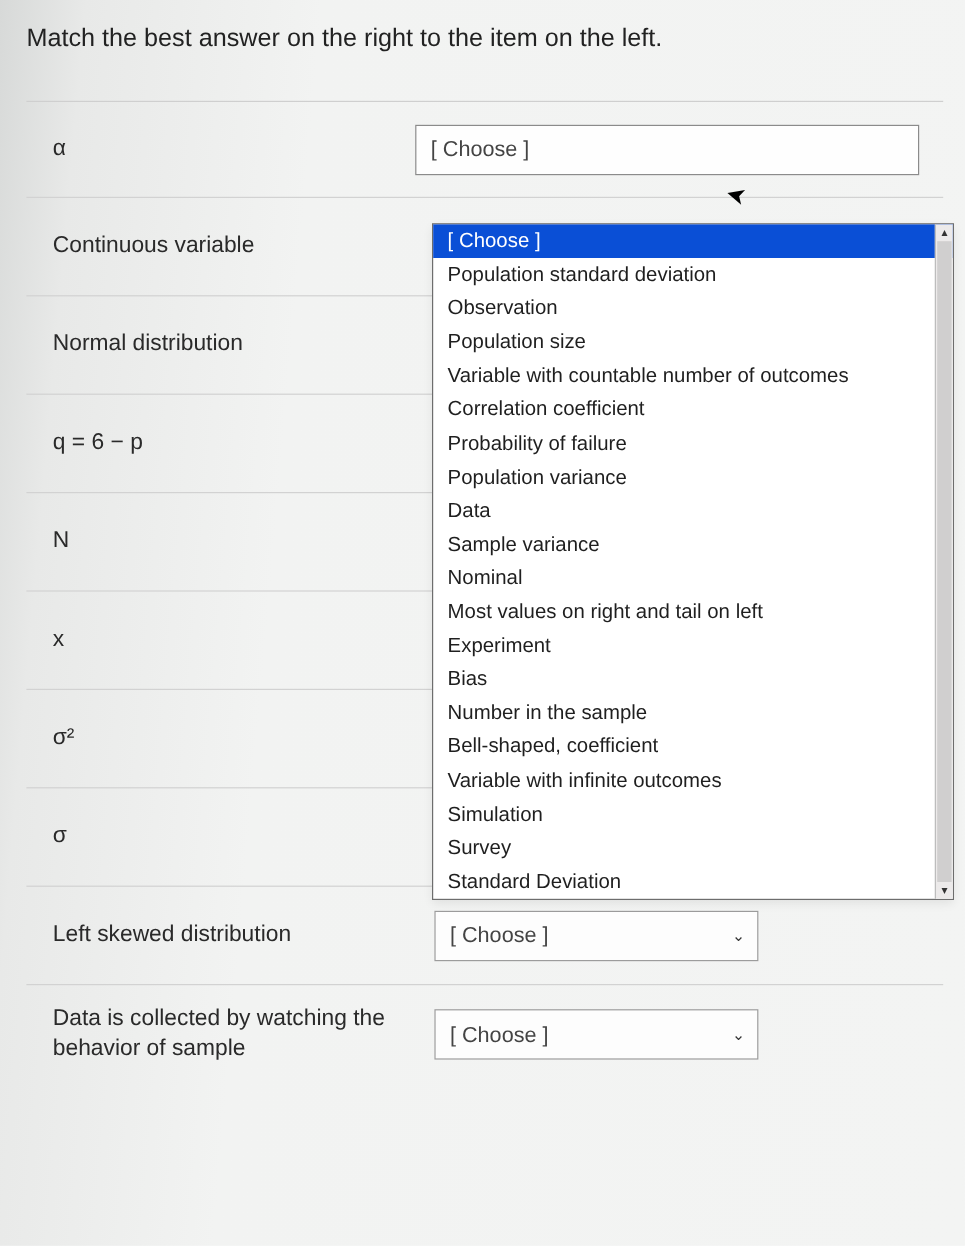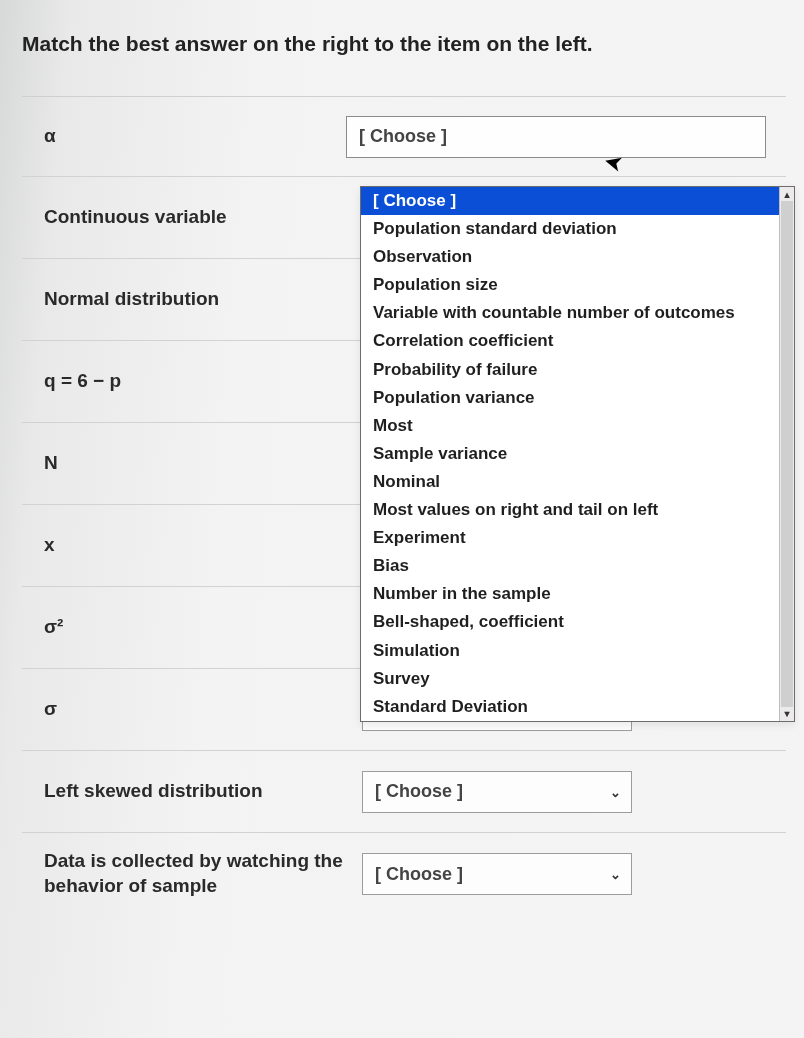--- a/index.html
+++ b/index.html
@@ -5,23 +5,22 @@
   * { box-sizing: border-box; }
   html, body {
     margin: 0; padding: 0;
     width: 804px; height: 1038px;
     font-family: Arial, Helvetica, sans-serif;
     background: linear-gradient(95deg, #d7d9d8 0%, #e8e9e8 8%, #f2f3f2 30%, #f3f4f3 100%);
     color: #2a2a2a;
     overflow: hidden;
   }
   .page {
-    padding: 32px 18px 0 22px;
-    position: relative;
-    font-weight: bold;
+    padding: 20px 18px 0 22px;
+    position: relative;
   }
   .instructions {
     font-size: 21px;
     color: #222;
     margin: 0 0 40px 0;
   }
   .hr {
     border: 0;
     border-top: 1px solid #cfcfcf;
     margin: 0 0 0 0;
@@ -211,28 +210,29 @@
 
   <div class="dropdown">
     <div class="opt selected">[ Choose ]</div>
     <div class="opt">Population standard deviation</div>
     <div class="opt">Observation</div>
     <div class="opt">Population size</div>
     <div class="opt">Variable with countable number of outcomes</div>
     <div class="opt">Correlation coefficient</div>
     <div class="opt">Probability of failure</div>
     <div class="opt">Population variance</div>
-    <div class="opt">Most</div>
+    <div class="opt">Data</div>
     <div class="opt">Sample variance</div>
     <div class="opt">Nominal</div>
     <div class="opt">Most values on right and tail on left</div>
     <div class="opt">Experiment</div>
     <div class="opt">Bias</div>
     <div class="opt">Number in the sample</div>
     <div class="opt">Bell-shaped, coefficient</div>
+    <div class="opt">Variable with infinite outcomes</div>
     <div class="opt">Simulation</div>
     <div class="opt">Survey</div>
     <div class="opt">Standard Deviation</div>
     <div class="scrollbar">
       <div class="arrow up">▴</div>
       <div class="thumb"></div>
       <div class="arrow down">▾</div>
     </div>
   </div>
 

